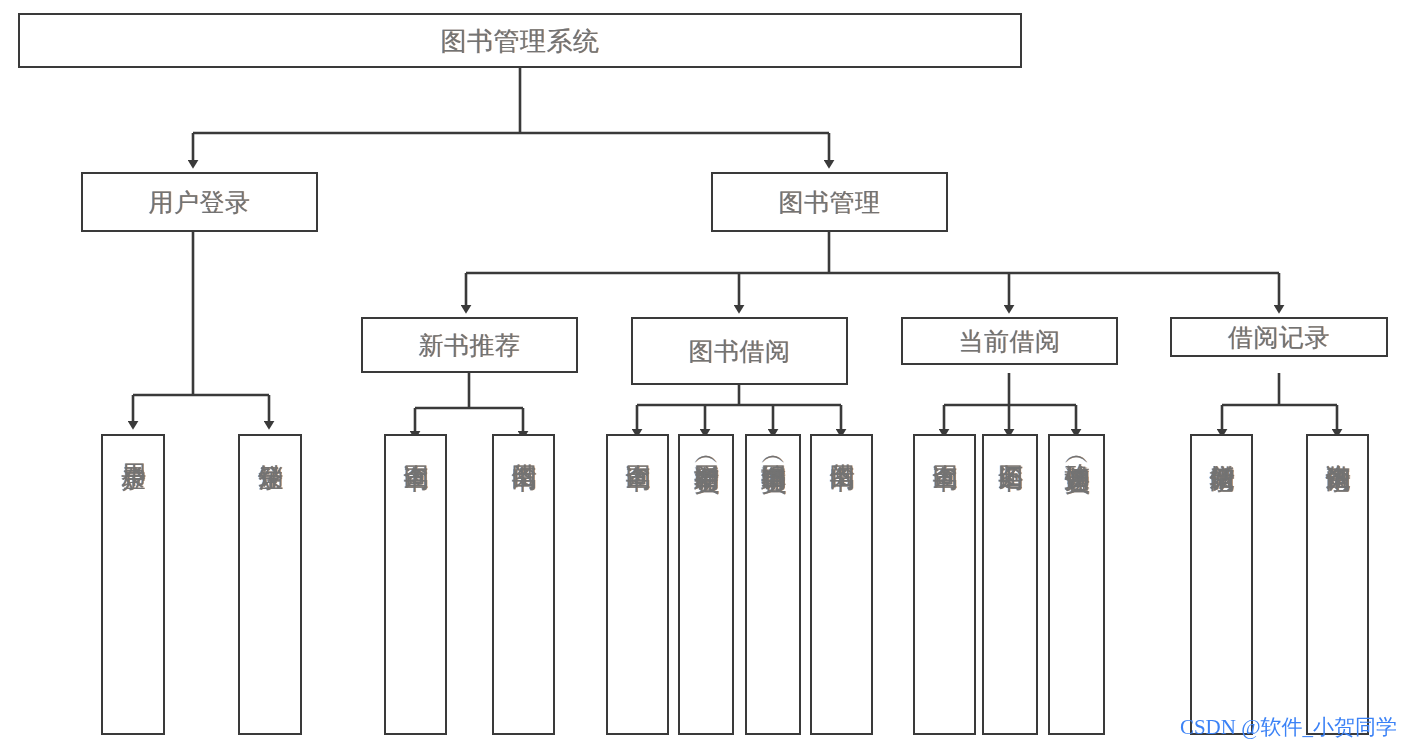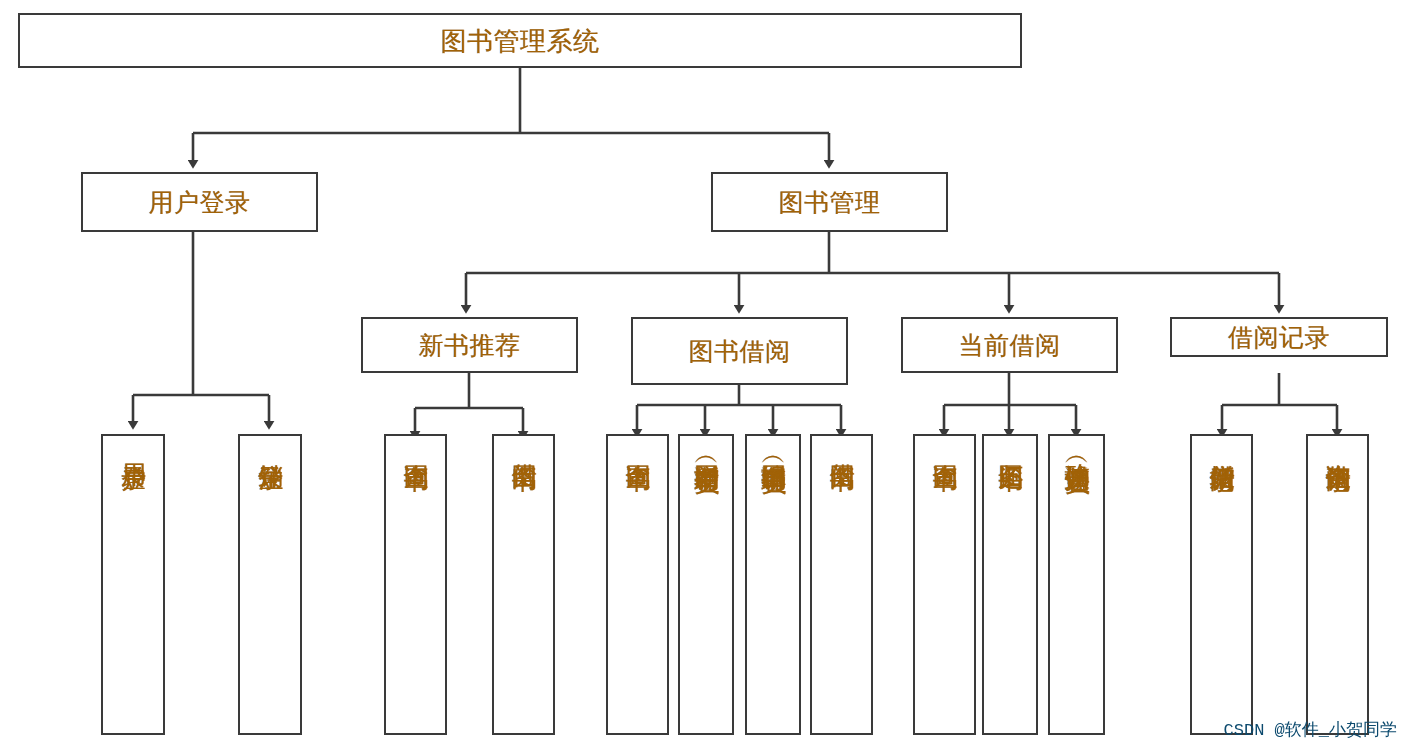--- a/index.html
+++ b/index.html
@@ -35,21 +35,21 @@
     align-items: center;
     justify-content: center;
     color: #5a5a5a;
     z-index: 2;
   }
   .node .label {
     display: block;
     text-align: center;
     line-height: 1.0;
     letter-spacing: 0.5px;
-    color: #a16207;
+    color: #737373;
     text-shadow: 0.6px 0 0 rgba(190,120,60,0.55), -0.6px 0 0 rgba(90,140,200,0.45);
   }
   .node.horiz .label {
     writing-mode: horizontal-tb;
     font-size: 25px;
   }
   .node.vert {
     align-items: flex-start;
     padding-top: 8px;
   }
@@ -58,25 +58,25 @@
     text-orientation: upright;
     font-size: 25px;
     line-height: 1.06;
     letter-spacing: 1px;
   }
   .node.root .label { font-size: 26px; }
   .watermark {
     position: absolute;
     right: 8px;
     bottom: 6px;
-    font-size: 17px;
-    color: #0c4a6e;
+    font-size: 21px;
+    color: #3b82f6;
     z-index: 5;
     white-space: nowrap;
-    font-family: Liberation Mono, monospace;
+    font-family: Liberation Serif, serif;
   }
 </style>
 </head>
 <body>
 
 <div id="diagram-root">
 
   <svg id="connectors" viewBox="0 0 1405 747" xmlns="http://www.w3.org/2000/svg">
     <defs>
       <marker id="arrow" markerWidth="9" markerHeight="11" refX="1.2" refY="5.5" orient="auto" markerUnits="userSpaceOnUse">
@@ -137,21 +137,21 @@
   <div class="node horiz" style="left:361px; top:317px; width:217px; height:56px;">
     <span class="label">新书推荐</span>
   </div>
 
   <div class="node horiz" style="left:711px; top:172px; width:237px; height:60px;">
     <span class="label">图书管理</span>
   </div>
   <div class="node horiz" style="left:631px; top:317px; width:217px; height:68px;">
     <span class="label">图书借阅</span>
   </div>
-  <div class="node horiz" style="left:901px; top:317px; width:217px; height:56px;">
+  <div class="node horiz" style="left:901px; top:317px; width:217px; height:48px;">
     <span class="label">当前借阅</span>
   </div>
   <div class="node horiz" style="left:1170px; top:317px; width:218px; height:40px;">
     <span class="label">借阅记录</span>
   </div>
 
   <div class="node vert" style="left:101px; top:434px; width:64px; height:301px;">
     <span class="label">用户登录</span>
   </div>
   <div class="node vert" style="left:238px; top:434px; width:64px; height:301px;">

